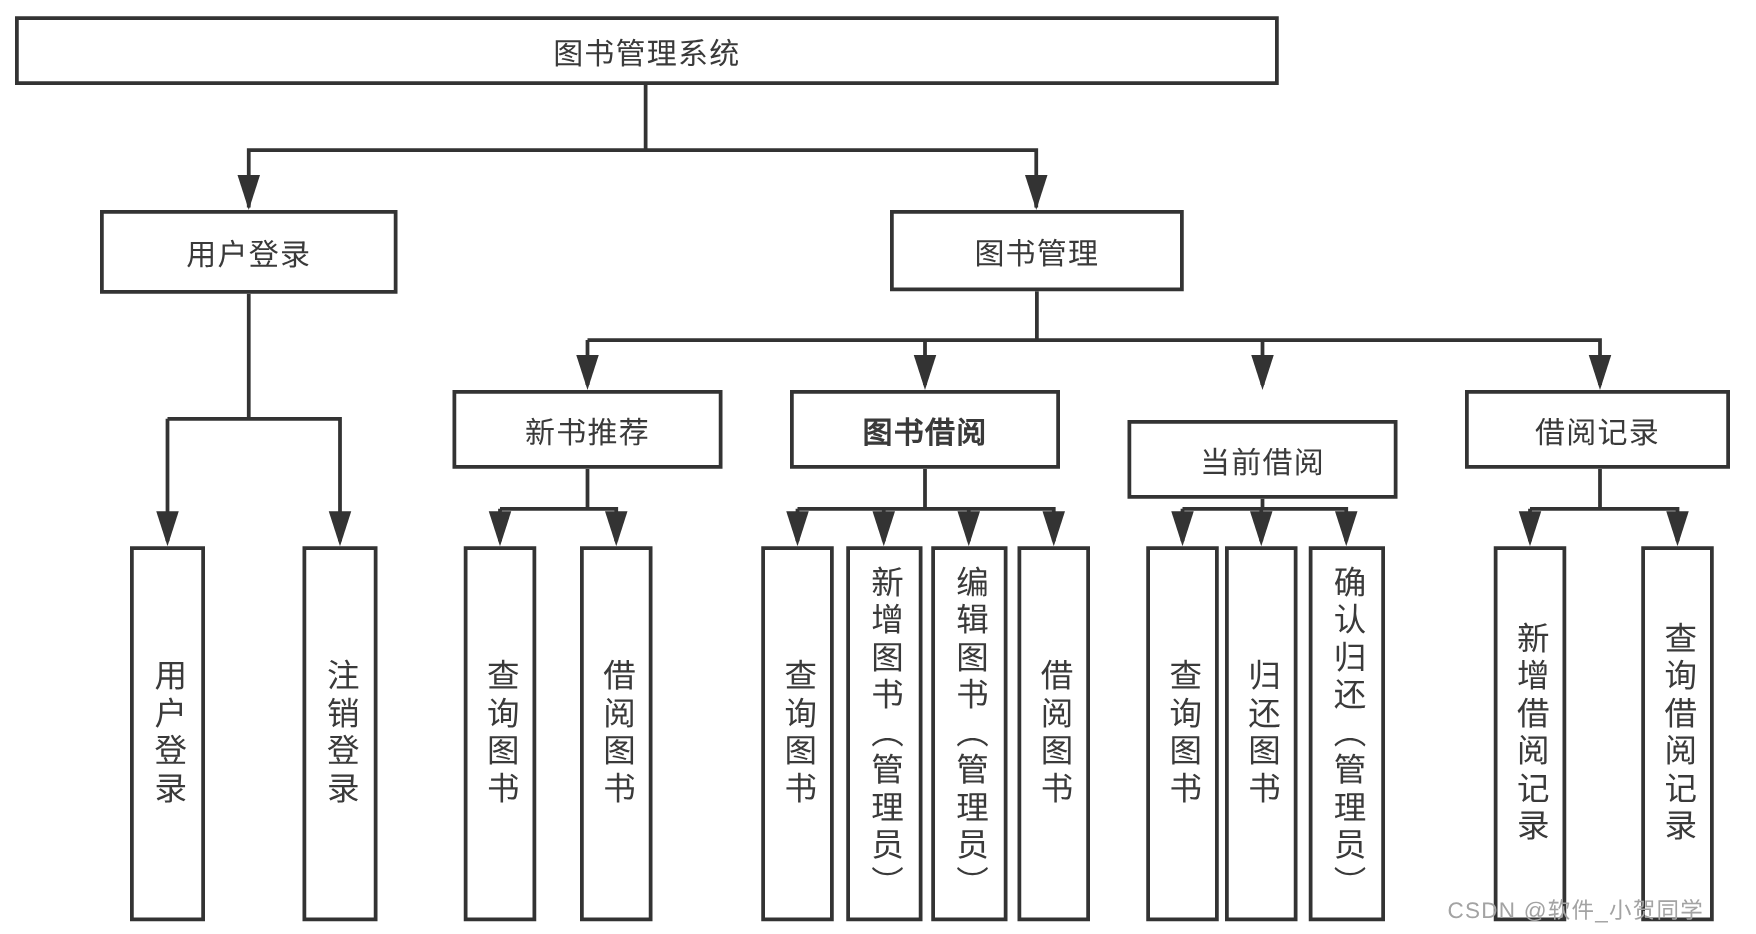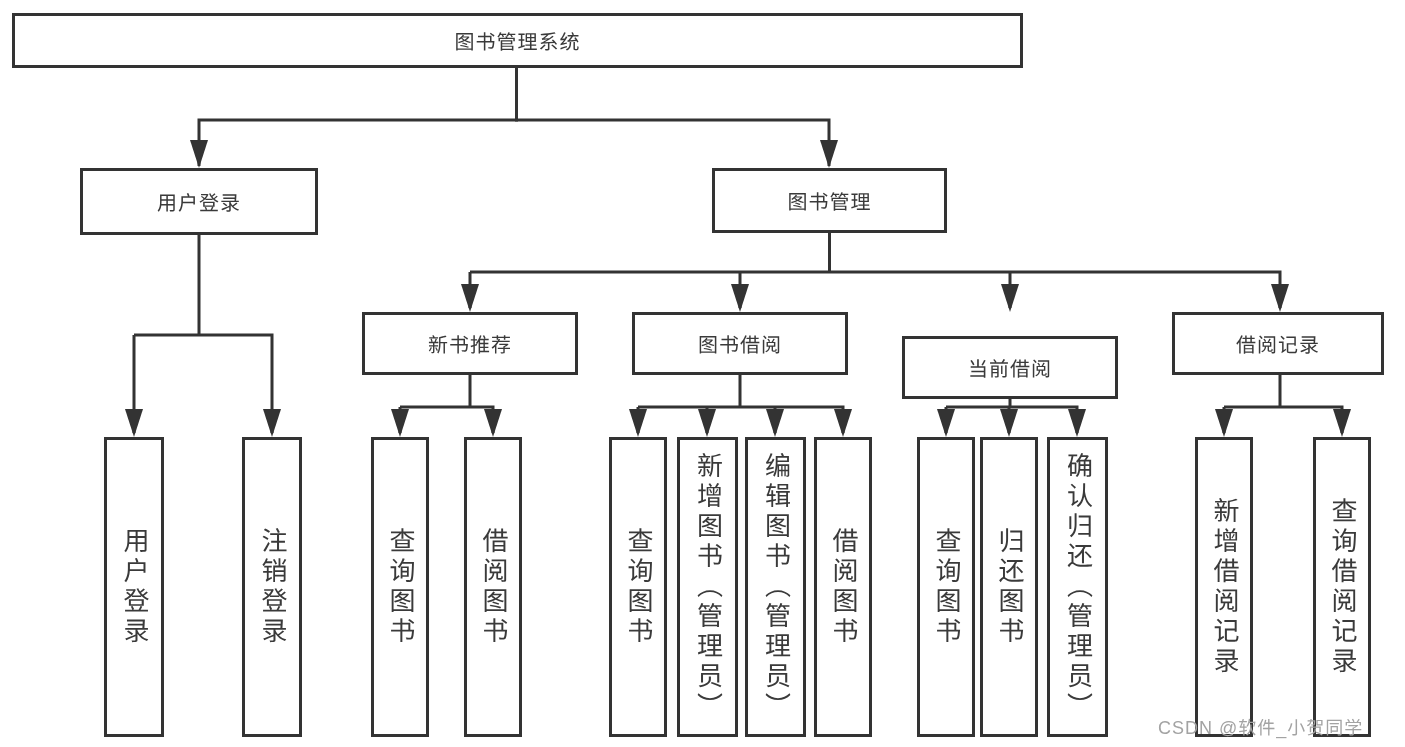--- a/index.html
+++ b/index.html
@@ -27,33 +27,33 @@
     box-sizing: border-box;
     background: #ffffff;
     border: 3px solid #333333;
     display: flex;
     align-items: center;
     justify-content: center;
     color: #3a3a3a;
     z-index: 2;
     text-align: center;
   }
-  .h { font-size: 20px; letter-spacing: 1px; }
+  .h { font-size: 24px; letter-spacing: 1px; }
   .v {
     font-size: 26px;
     writing-mode: vertical-rl;
     letter-spacing: 4px;
     line-height: 1;
   }
   
   #n-root            { left: 12px;   top: 13px;  width: 1011px; height: 55px; }
   #n-user-login      { left: 80px;   top: 168px; width: 238px;  height: 67px; }
   #n-book-mgmt       { left: 712px;  top: 168px; width: 235px;  height: 65px; }
   #n-new-book        { left: 362px;  top: 312px; width: 216px;  height: 63px; }
-  #n-book-borrow     { left: 632px;  top: 312px; width: 216px;  height: 63px; }
+  #n-book-borrow     { left: 632px;  top: 312px; width: 216px;  height: 63px; font-weight: bold; }
   #n-current-borrow  { left: 902px;  top: 312px; width: 216px;  height: 63px; margin-top: 24px; }
   #n-borrow-record   { left: 1172px; top: 312px; width: 212px;  height: 63px; }
   #n-leaf-login      { left: 104px;  top: 437px; width: 60px;   height: 300px; }
   #n-leaf-logout     { left: 242px;  top: 437px; width: 60px;   height: 300px; }
   #n-leaf-nb-query   { left: 371px;  top: 437px; width: 58px;   height: 300px; }
   #n-leaf-nb-borrow  { left: 464px;  top: 437px; width: 58px;   height: 300px; }
   #n-leaf-bb-query   { left: 609px;  top: 437px; width: 58px;   height: 300px; }
   #n-leaf-bb-add     { left: 677px;  top: 437px; width: 61px;   height: 300px; }
   #n-leaf-bb-edit    { left: 745px;  top: 437px; width: 61px;   height: 300px; }
   #n-leaf-bb-borrow  { left: 814px;  top: 437px; width: 58px;   height: 300px; }

